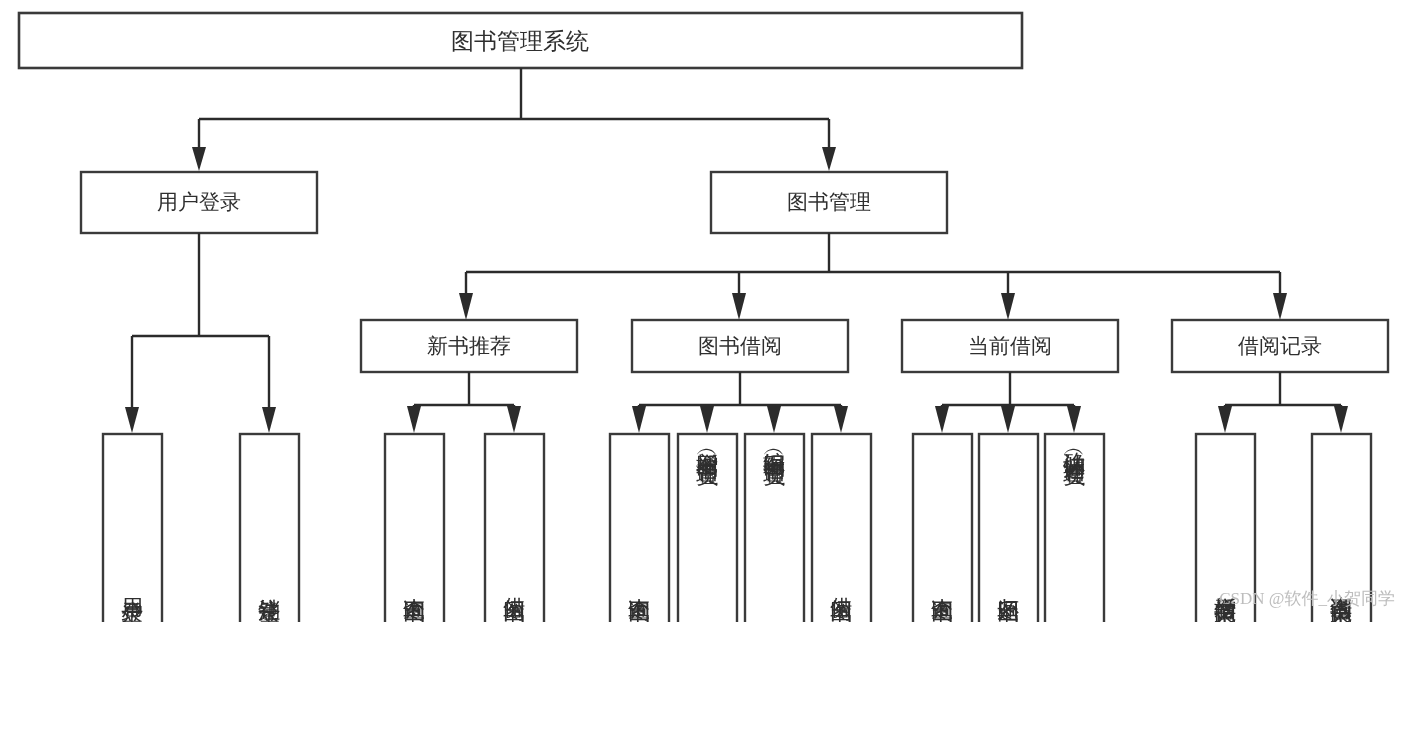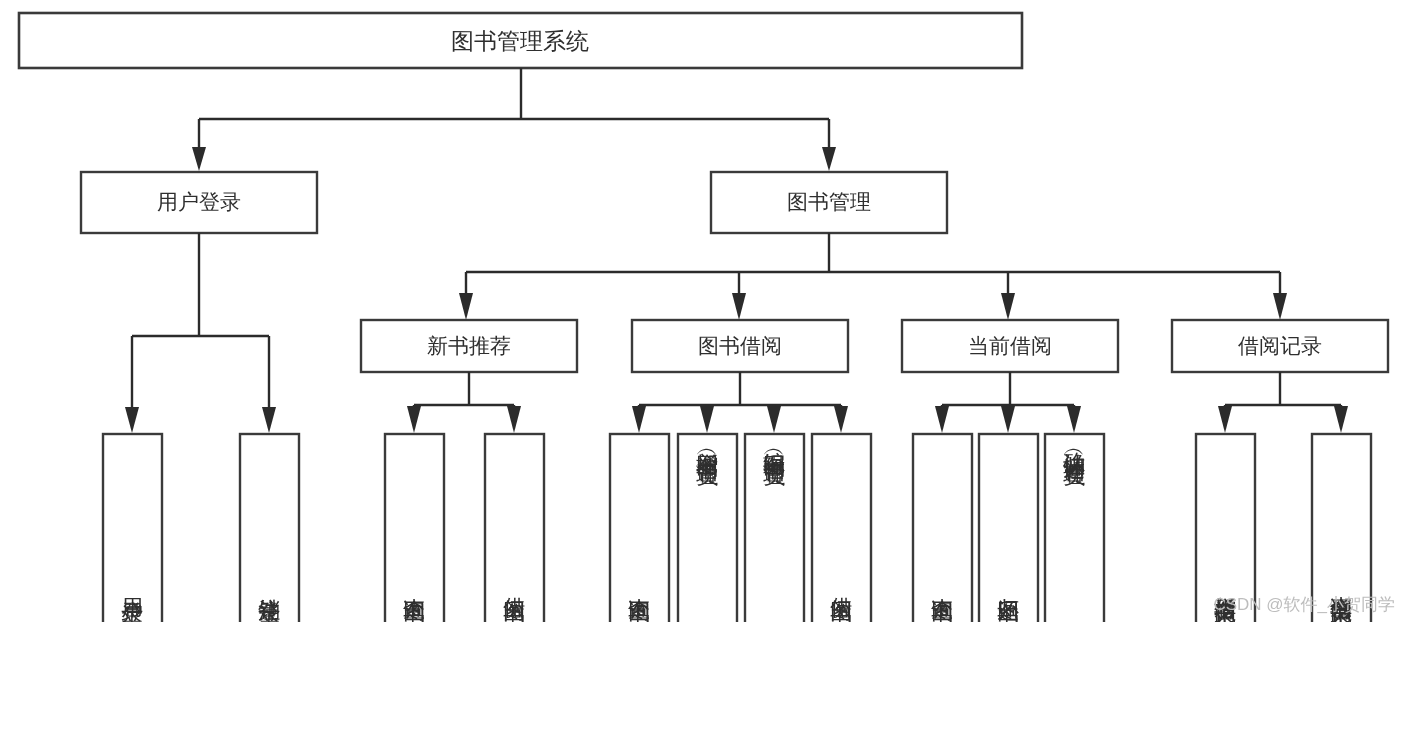--- a/index.html
+++ b/index.html
@@ -71,22 +71,22 @@
     font-family: "DejaVu Sans", "Liberation Sans", sans-serif;
     font-size: 22px;
     line-height: 1.16;
     color: #2f2f2f;
     letter-spacing: 2px;
     white-space: nowrap;
   }
   .watermark {
     position: absolute;
     right: 10px;
-    bottom: 6px;
-    font-family: Liberation Sans, sans-serif;
+    bottom: 12px;
+    font-family: Liberation Serif, serif;
     font-size: 17px;
     color: #bdbdbd;
     white-space: nowrap;
     pointer-events: none;
   }
 </style>
 </head>
 <body>
 
 <div id="diagram-root">

